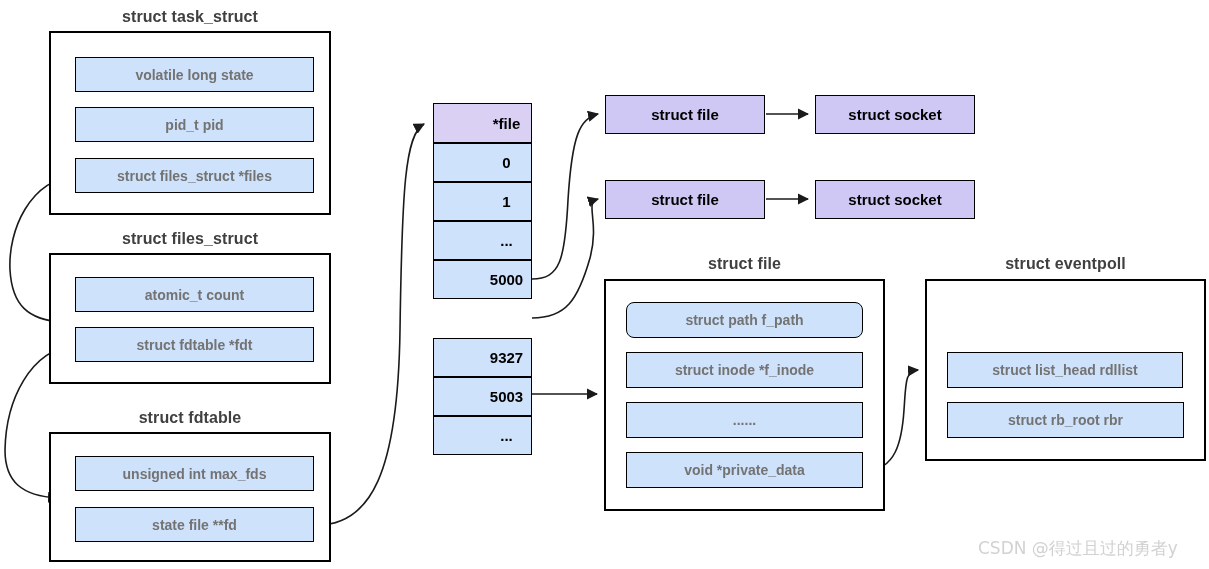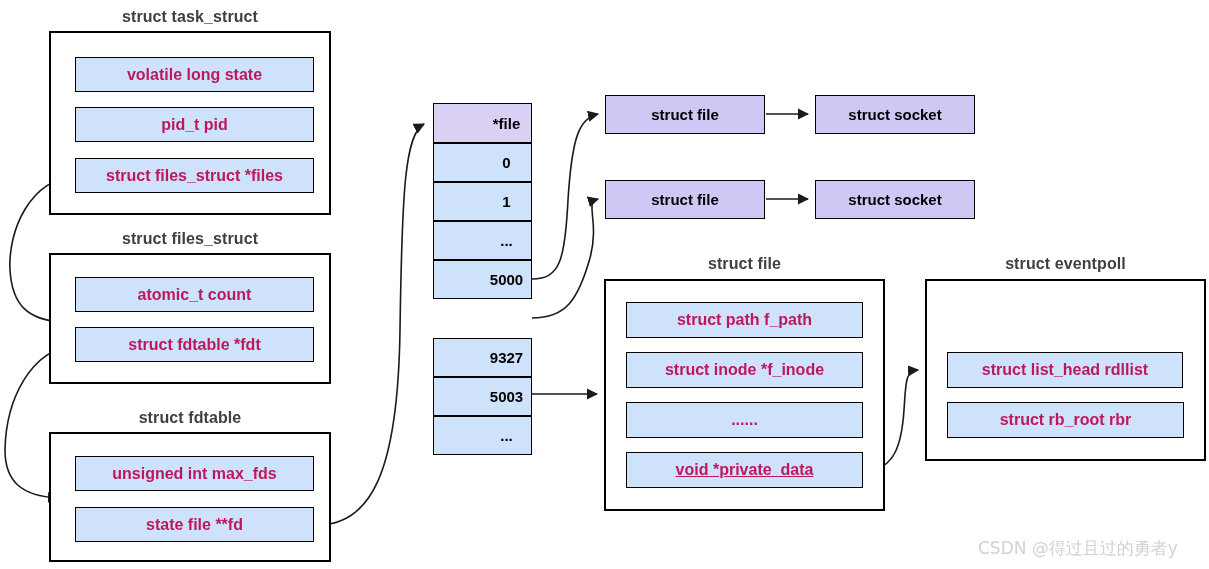--- a/index.html
+++ b/index.html
@@ -33,23 +33,23 @@
   }
   
   .field {
     position: absolute;
     border: 1.6px solid #000000;
     background: #cfe2fb;
     box-sizing: border-box;
     display: flex;
     align-items: center;
     justify-content: center;
-    font-size: 16px;
+    font-size: 14px;
     font-weight: bold;
-    color: #be185d;
+    color: #737373;
     white-space: nowrap;
   }
   
   .fd-cell {
     position: absolute;
     border: 1.7px solid #000000;
     box-sizing: border-box;
     display: flex;
     align-items: center;
     justify-content: center;
@@ -153,24 +153,24 @@
     <div class="fd-cell" style="left:0px; top:313px; width:99px; height:39px; position:absolute;">...</div>
   </div>
 
   <div class="node" style="left:605px; top:95px; width:160px; height:39px;">struct file</div>
   <div class="node" style="left:815px; top:95px; width:160px; height:39px;">struct socket</div>
   <div class="node" style="left:605px; top:180px; width:160px; height:39px;">struct file</div>
   <div class="node" style="left:815px; top:180px; width:160px; height:39px;">struct socket</div>
 
   <div class="group-label" style="left:604px; top:255px; width:281px;">struct file</div>
   <div class="group-box" style="left:604px; top:279px; width:281px; height:232px;"></div>
-  <div class="field" style="left:626px; top:302px; width:237px; height:36px;">struct path f_path</div>
+  <div class="field" style="left:626px; top:302px; width:237px; height:36px;border-radius:8px;">struct path f_path</div>
   <div class="field" style="left:626px; top:352px; width:237px; height:36px;">struct inode *f_inode</div>
   <div class="field" style="left:626px; top:402px; width:237px; height:36px;">......</div>
-  <div class="field" style="left:626px; top:452px; width:237px; height:36px;text-decoration:underline;">void *private_data</div>
+  <div class="field" style="left:626px; top:452px; width:237px; height:36px;">void *private_data</div>
 
   <div class="group-label" style="left:925px; top:255px; width:281px;">struct eventpoll</div>
   <div class="group-box" style="left:925px; top:279px; width:281px; height:182px;"></div>
   <div class="field" style="left:947px; top:352px; width:236px; height:36px;">struct list_head rdllist</div>
   <div class="field" style="left:947px; top:402px; width:237px; height:36px;">struct rb_root rbr</div>
 
   <div class="watermark" style="left:978px; top:537px;">CSDN @得过且过的勇者y</div>
 
 </div>
 

